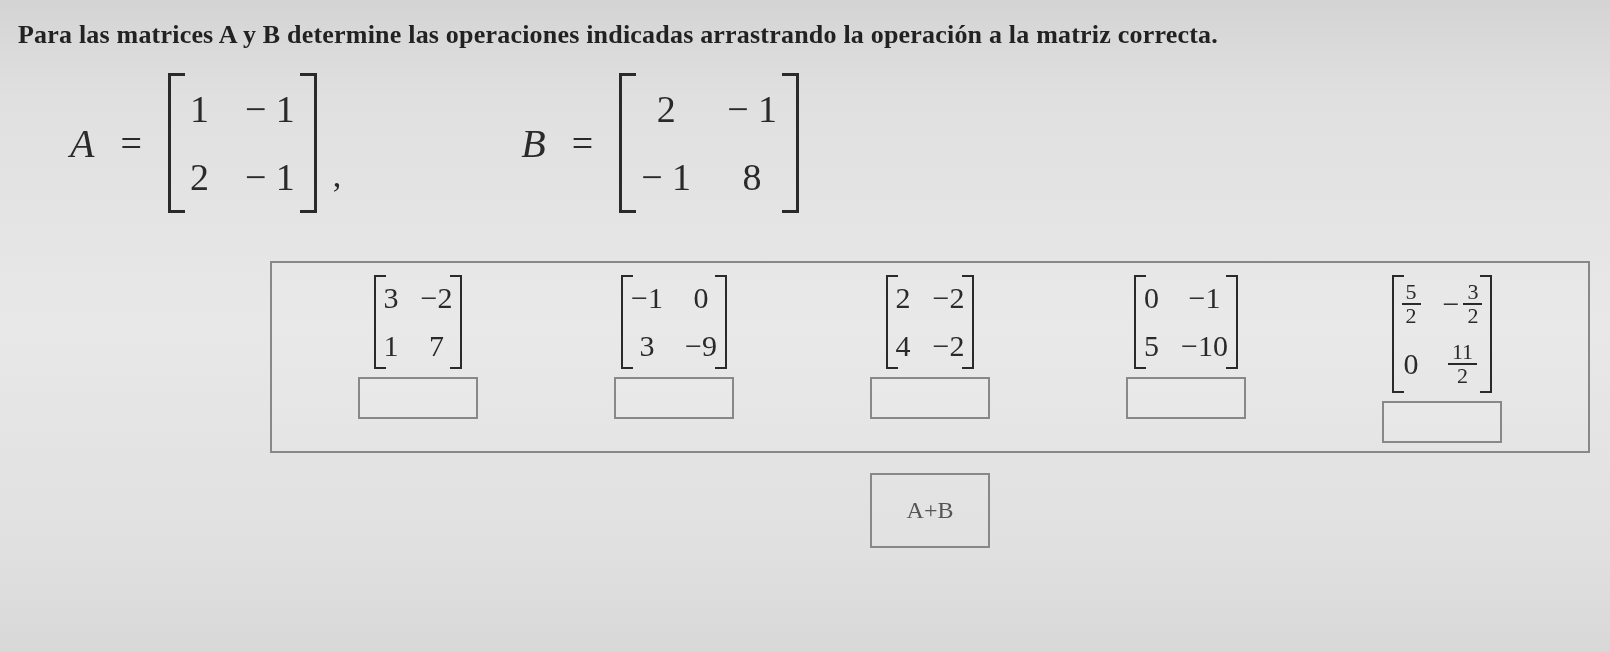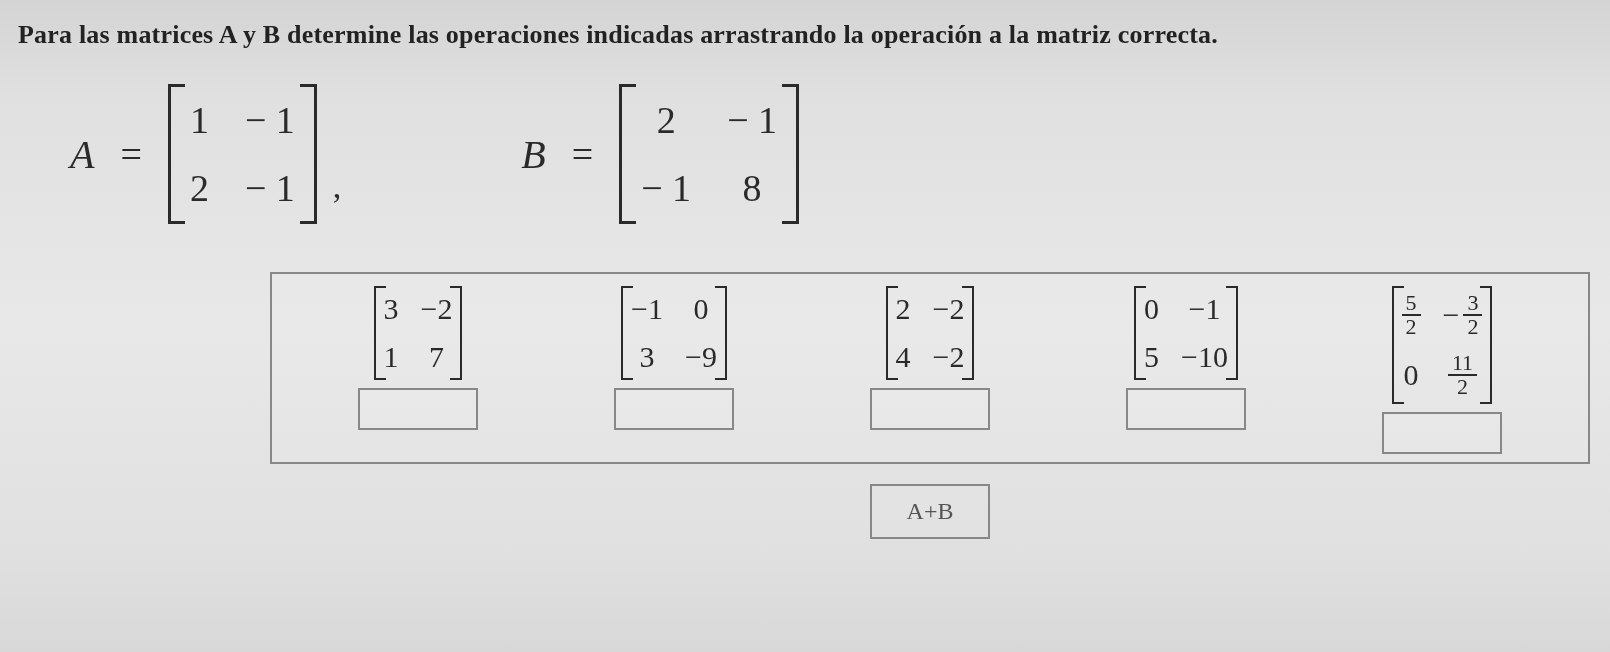--- a/index.html
+++ b/index.html
@@ -10,21 +10,21 @@
       height: 652px;
       padding: 20px 10px;
       color: #2a2a2a;
       position: relative;
     }
     .instruction {
       font-size: 26px;
       font-weight: 600;
       color: #222;
       padding-left: 8px;
-      margin-bottom: 34px;
+      margin-bottom: 23px;
       letter-spacing: 0.2px;
     }
     .matrices-row {
       display: flex;
       align-items: center;
       gap: 180px;
       padding-left: 60px;
       margin-bottom: 48px;
     }
     .mat-eq {
@@ -99,21 +99,21 @@
     .drag-row {
       display: flex;
       justify-content: center;
       gap: 30px;
       margin-top: 20px;
       margin-left: 260px;
       width: 1320px;
     }
     .drag-item {
       border: 2px solid #888;
-      padding: 12px 22px;
+      padding: 22px 22px;
       font-size: 24px;
       color: #555;
       text-align: center;
       min-width: 120px;
       cursor: grab;
       background: rgba(255,255,255,0.05);
     }
     .frac {
       display: inline-flex;
       flex-direction: column;

